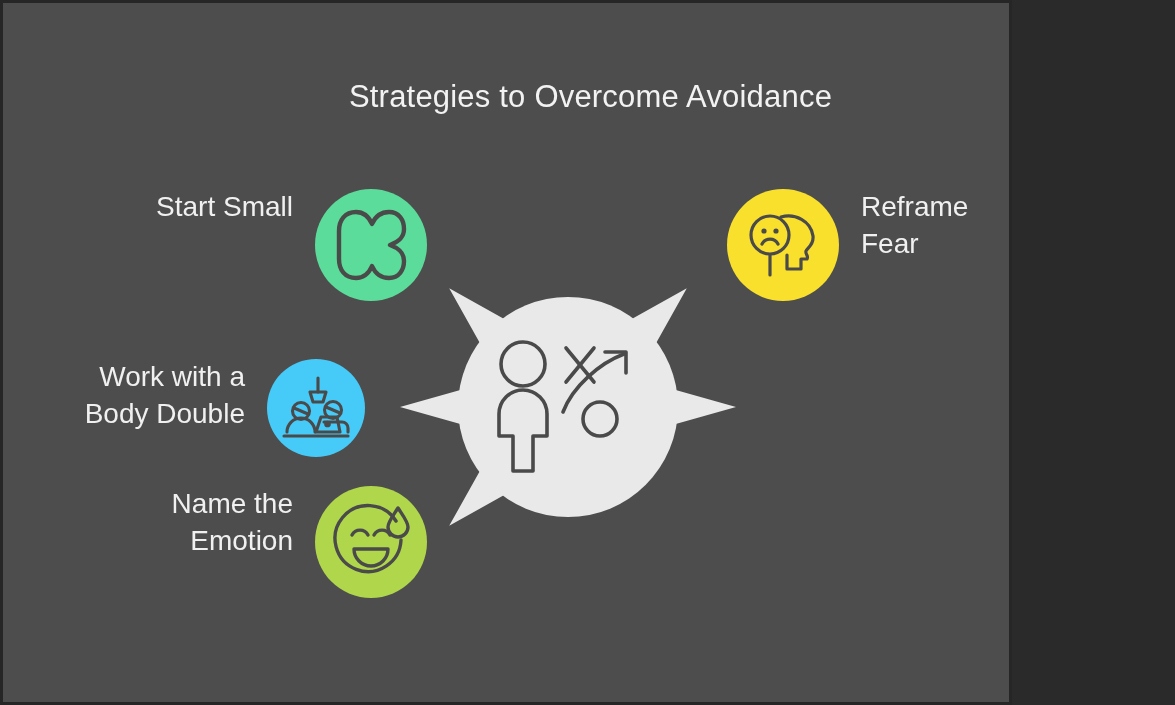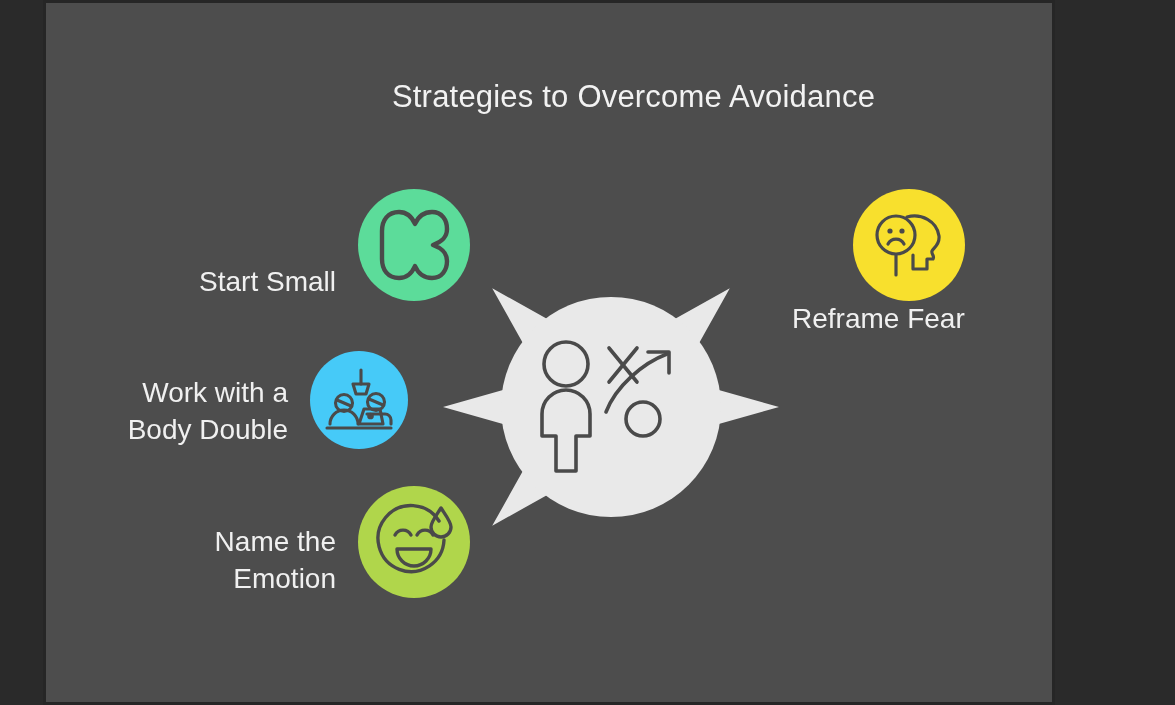--- a/index.html
+++ b/index.html
@@ -11,21 +11,20 @@
     font-family: "Liberation Sans", sans-serif;
   }
   #canvas {
     position: relative;
     width: 1012px;
     height: 705px;
     background: #4d4d4d;
     box-sizing: border-box;
     border: 3px solid #262626;
     overflow: hidden;
-    margin-left: 43px;
   }
   #title {
     position: absolute;
     left: 0;
     top: 76px;
     width: 1175px;
     text-align: center;
     color: #f2f2f2;
     font-size: 31px;
     font-weight: 400;
@@ -55,23 +54,23 @@
     left: 487px;
     top: 333px;
     width: 160px;
     height: 145px;
   }
 
   
   .node {
     position: absolute;
     display: flex;
-    align-items: flex-end;
-  }
-  .node.right-side { flex-direction: column; }
+    align-items: flex-start;
+  }
+  .node.right-side { flex-direction: row; }
   .node.left-side  { flex-direction: row; }
 
   .bubble {
     border-radius: 50%;
     flex: 0 0 auto;
     display: flex;
     align-items: center;
     justify-content: center;
   }
   .label {
@@ -79,21 +78,21 @@
     font-size: 28px;
     line-height: 1.32;
     font-weight: 400;
     white-space: pre-line;
   }
   .left-side .label  { text-align: right;  margin-right: 22px; }
   .right-side .label { text-align: left;   margin-left: 22px; }
 
   
   #node-start-small      { left: 60px;  top: 186px; }
-  #node-body-double      { left: 0px;   top: 348px; }
+  #node-body-double      { left: 0px;   top: 356px; }
   #node-name-emotion     { left: 60px;  top: 483px; }
   #node-reframe-fear     { left: 724px; top: 186px; }
   #node-pair-rewards     { left: 771px; top: 348px; }
 
   #node-start-small  .label  { width: 230px; }
   #node-body-double  .label  { width: 242px; }
   #node-name-emotion .label  { width: 230px; }
 </style>
 </head>
 <body>

